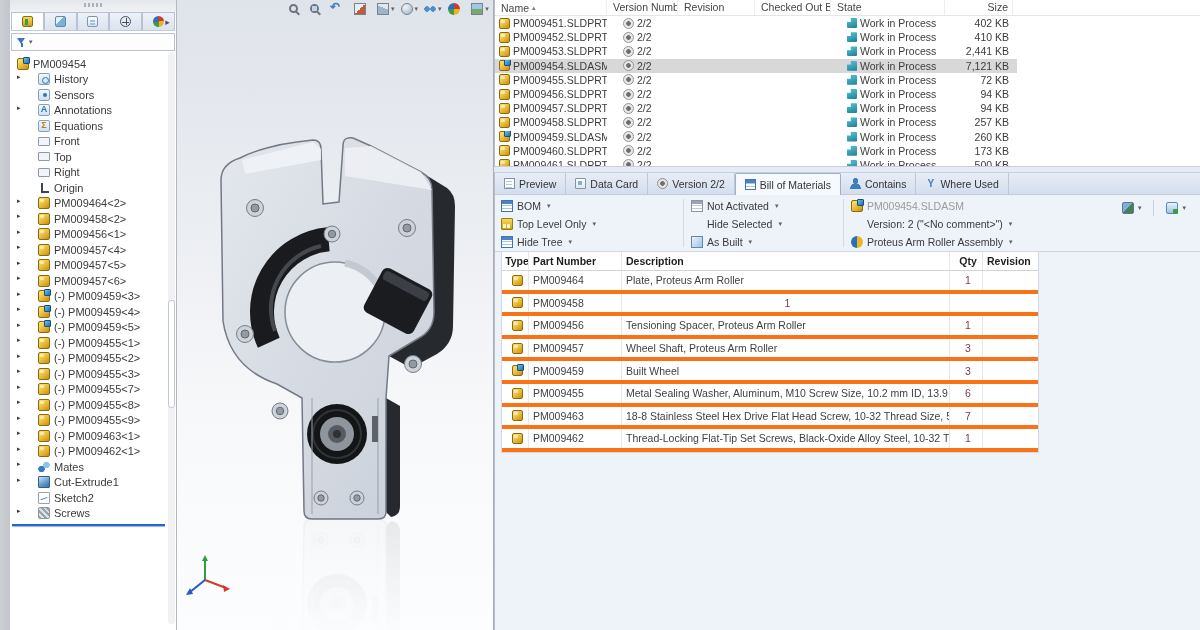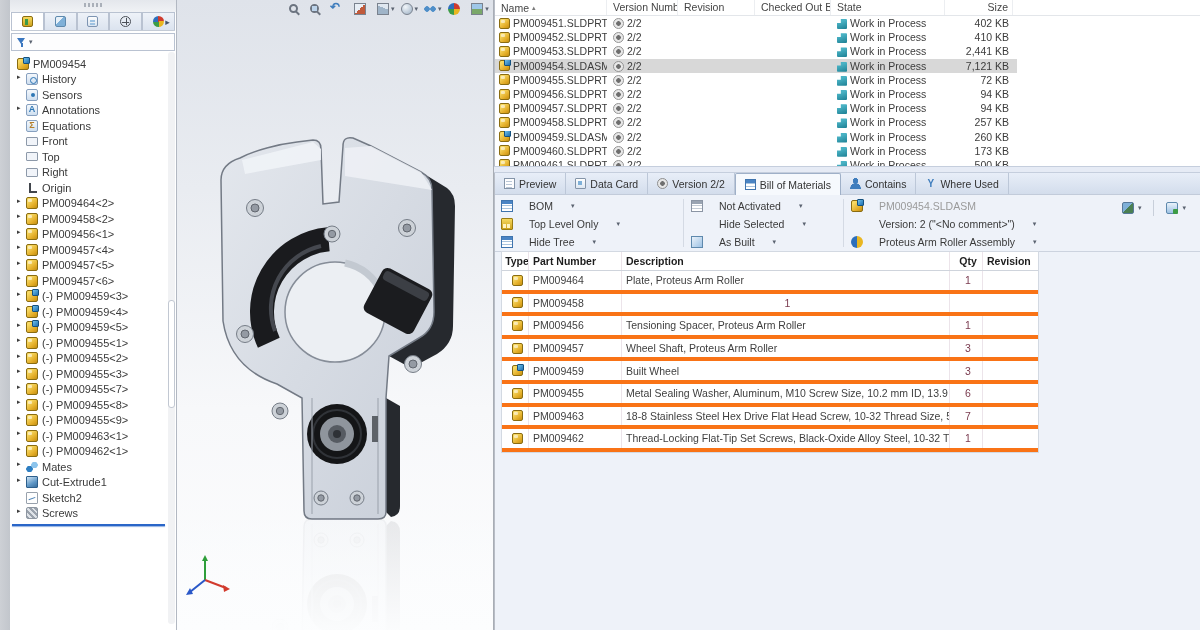--- a/index.html
+++ b/index.html
@@ -20,21 +20,21 @@
   .fm-tab[data-active="true"]{background:#fff}
   .fm-chevron{width:15px;display:flex;align-items:center;justify-content:center;color:#44536b;font-size:9px}
   .fm-filter{height:16px;margin:2px 1px 0 1px;border:1px solid #b9c2d1;display:flex;align-items:center;
     gap:2px;padding-left:4px;background:#fdfdfe}
   .funnel-wrap{position:relative;width:11px;height:11px}
   .funnel{position:absolute;left:1px;top:1px;width:0;height:0;border-left:4.5px solid transparent;
     border-right:4.5px solid transparent;border-top:6px solid #3b77c0}
   .funnel-stem{position:absolute;left:5px;top:6px;width:1.5px;height:4px;background:#3b77c0}
   .fm-caret{font-size:7px;color:#5a6270}
   .fm-tree{position:absolute;top:56px;left:0;right:9px}
-  .tree-item{height:15.5px;display:flex;align-items:center;gap:4px;padding-left:16px;
+  .tree-item{height:15.5px;display:flex;align-items:center;gap:4px;padding-left:28px;
     font-size:11px;color:#3a3a3a;position:relative;white-space:nowrap;cursor:default}
   .tree-item.root{padding-left:7px}
   .tree-arrow{position:absolute;left:7px;top:1px;font-size:7px;color:#3f3f3f;visibility:hidden}
   .tree-item[data-expand="true"] .tree-arrow{visibility:visible}
   .rollback-bar{height:2px;background:#2a66c8;margin:3px 2px 0 2px;box-shadow:0 1px 1px rgba(42,102,200,.5)}
   .fm-scroll{position:absolute;right:1px;top:52px;bottom:6px;width:7px;background:#f1f2f4;border-radius:3px}
   .fm-thumb{position:absolute;left:0;top:248px;width:7px;height:108px;background:#fff;
     border:1px solid #c2c8d2;border-radius:3px;box-sizing:border-box}
   
   .icon{display:inline-block;width:12px;height:12px;box-sizing:border-box;position:relative;flex:none}
@@ -114,21 +114,21 @@
     align-items:center;font-size:10.5px;color:#454545;border-bottom:1px solid #e3e6ea}
   .fl-header > div{padding-left:6px;border-right:1px solid #eceef1;height:15px;line-height:15px;
     white-space:nowrap;overflow:hidden;cursor:default}
   .fl-header .h-size{text-align:right;padding-right:4px}
   .fl-header .h-fill{border-right:none}
   .sort{font-size:7px;color:#7a7a7a;margin-left:3px;vertical-align:2px}
   .file-row{display:grid;grid-template-columns:112px 71px 77px 76px 114px 68px 1fr;height:14.2px;
     align-items:center;font-size:10.5px;color:#3c3c3c;white-space:nowrap;cursor:default}
   .file-row[data-selected="true"]{background:linear-gradient(90deg,#d8d8d8 0,#d8d8d8 522px,transparent 522px)}
   .fr-name{display:flex;align-items:center;gap:3px;padding-left:4px;overflow:hidden}
-  .fr-ver,.fr-state{display:flex;align-items:flex-end;gap:3px;padding-left:6px;overflow:hidden}
+  .fr-ver,.fr-state{display:flex;align-items:center;gap:3px;padding-left:16px;overflow:hidden}
   .fr-rev,.fr-co{padding-left:6px}
   .fr-size{text-align:right;padding-right:4px}
   .vicon{display:inline-block;width:9px;height:9px;border-radius:50%;border:1px solid #949494;flex:none;
     background:radial-gradient(circle,#6e6e6e 2px,#e8e8e8 2.6px)}
   .sicon{display:inline-block;width:10px;height:10px;flex:none;border-radius:1px;
     background:linear-gradient(160deg,#49b2c4 30%,#1d7f93);
     clip-path:polygon(0 38%,38% 38%,38% 0,100% 0,100% 100%,0 100%)}
   
   #splitter-h{position:absolute;left:494px;top:166px;width:706px;height:7px;background:#e6ebf5;
     border-top:1px solid #c5cedd;border-bottom:1px solid #c5cedd;box-sizing:border-box;cursor:row-resize}
@@ -153,21 +153,21 @@
   [data-icon="tab-contains"]{background:radial-gradient(circle at 50% 25%,#3f7dbd 2.6px,transparent 3px),
     radial-gradient(circle at 50% 95%,#3f7dbd 5px,transparent 5.5px)}
   [data-icon="tab-whereused"]::after{content:"Y";position:absolute;inset:0;text-align:center;font-size:10px;
     line-height:12px;font-weight:bold;color:#3f7dbd}
   
   .bom-toolbar{position:relative;height:56px;border-bottom:1px solid #ccd3df;font-size:10.5px;color:#3a3a3a}
   .tb-col{position:absolute;top:2px}
   .tb-col1{left:6px}.tb-col2{left:196px}.tb-col3{left:356px}
   .tb-sep{position:absolute;top:4px;bottom:4px;width:0;border-left:1px solid #d4dae4}
   .tb-sep1{left:188px}.tb-sep2{left:348px}
-  .tb-row{display:flex;align-items:center;gap:16px;height:18px;cursor:default;white-space:nowrap}
+  .tb-row{display:flex;align-items:center;gap:4px;height:18px;cursor:default;white-space:nowrap}
   .tb-row[data-muted="true"] .tb-label{color:#9a9a9a}
   .tb-row[data-nodrop="true"] .caret{visibility:hidden}
   .caret{font-size:7px;color:#5a6270;margin-left:2px}
   .tb-icon{display:inline-block;width:12px;height:12px;box-sizing:border-box;position:relative;flex:none}
   .tb-icon[data-icon=""]{visibility:hidden}
   [data-icon="grid-gray"]{background:linear-gradient(#9aa4b2 0 3px,#fff 3px);border:1px solid #8b95a4}
   [data-icon="grid-gray"]::after{content:"";position:absolute;left:0;right:0;top:3px;bottom:0;
     background:repeating-linear-gradient(0deg,transparent 0 2px,#c4ccd6 2px 3px)}
   [data-icon="hierarchy-gold"]{background:linear-gradient(#f6d95e,#cda21e);border:1px solid #9a7c14;border-radius:1px}
   [data-icon="hierarchy-gold"]::after{content:"";position:absolute;left:1px;bottom:1px;width:9px;height:4px;

